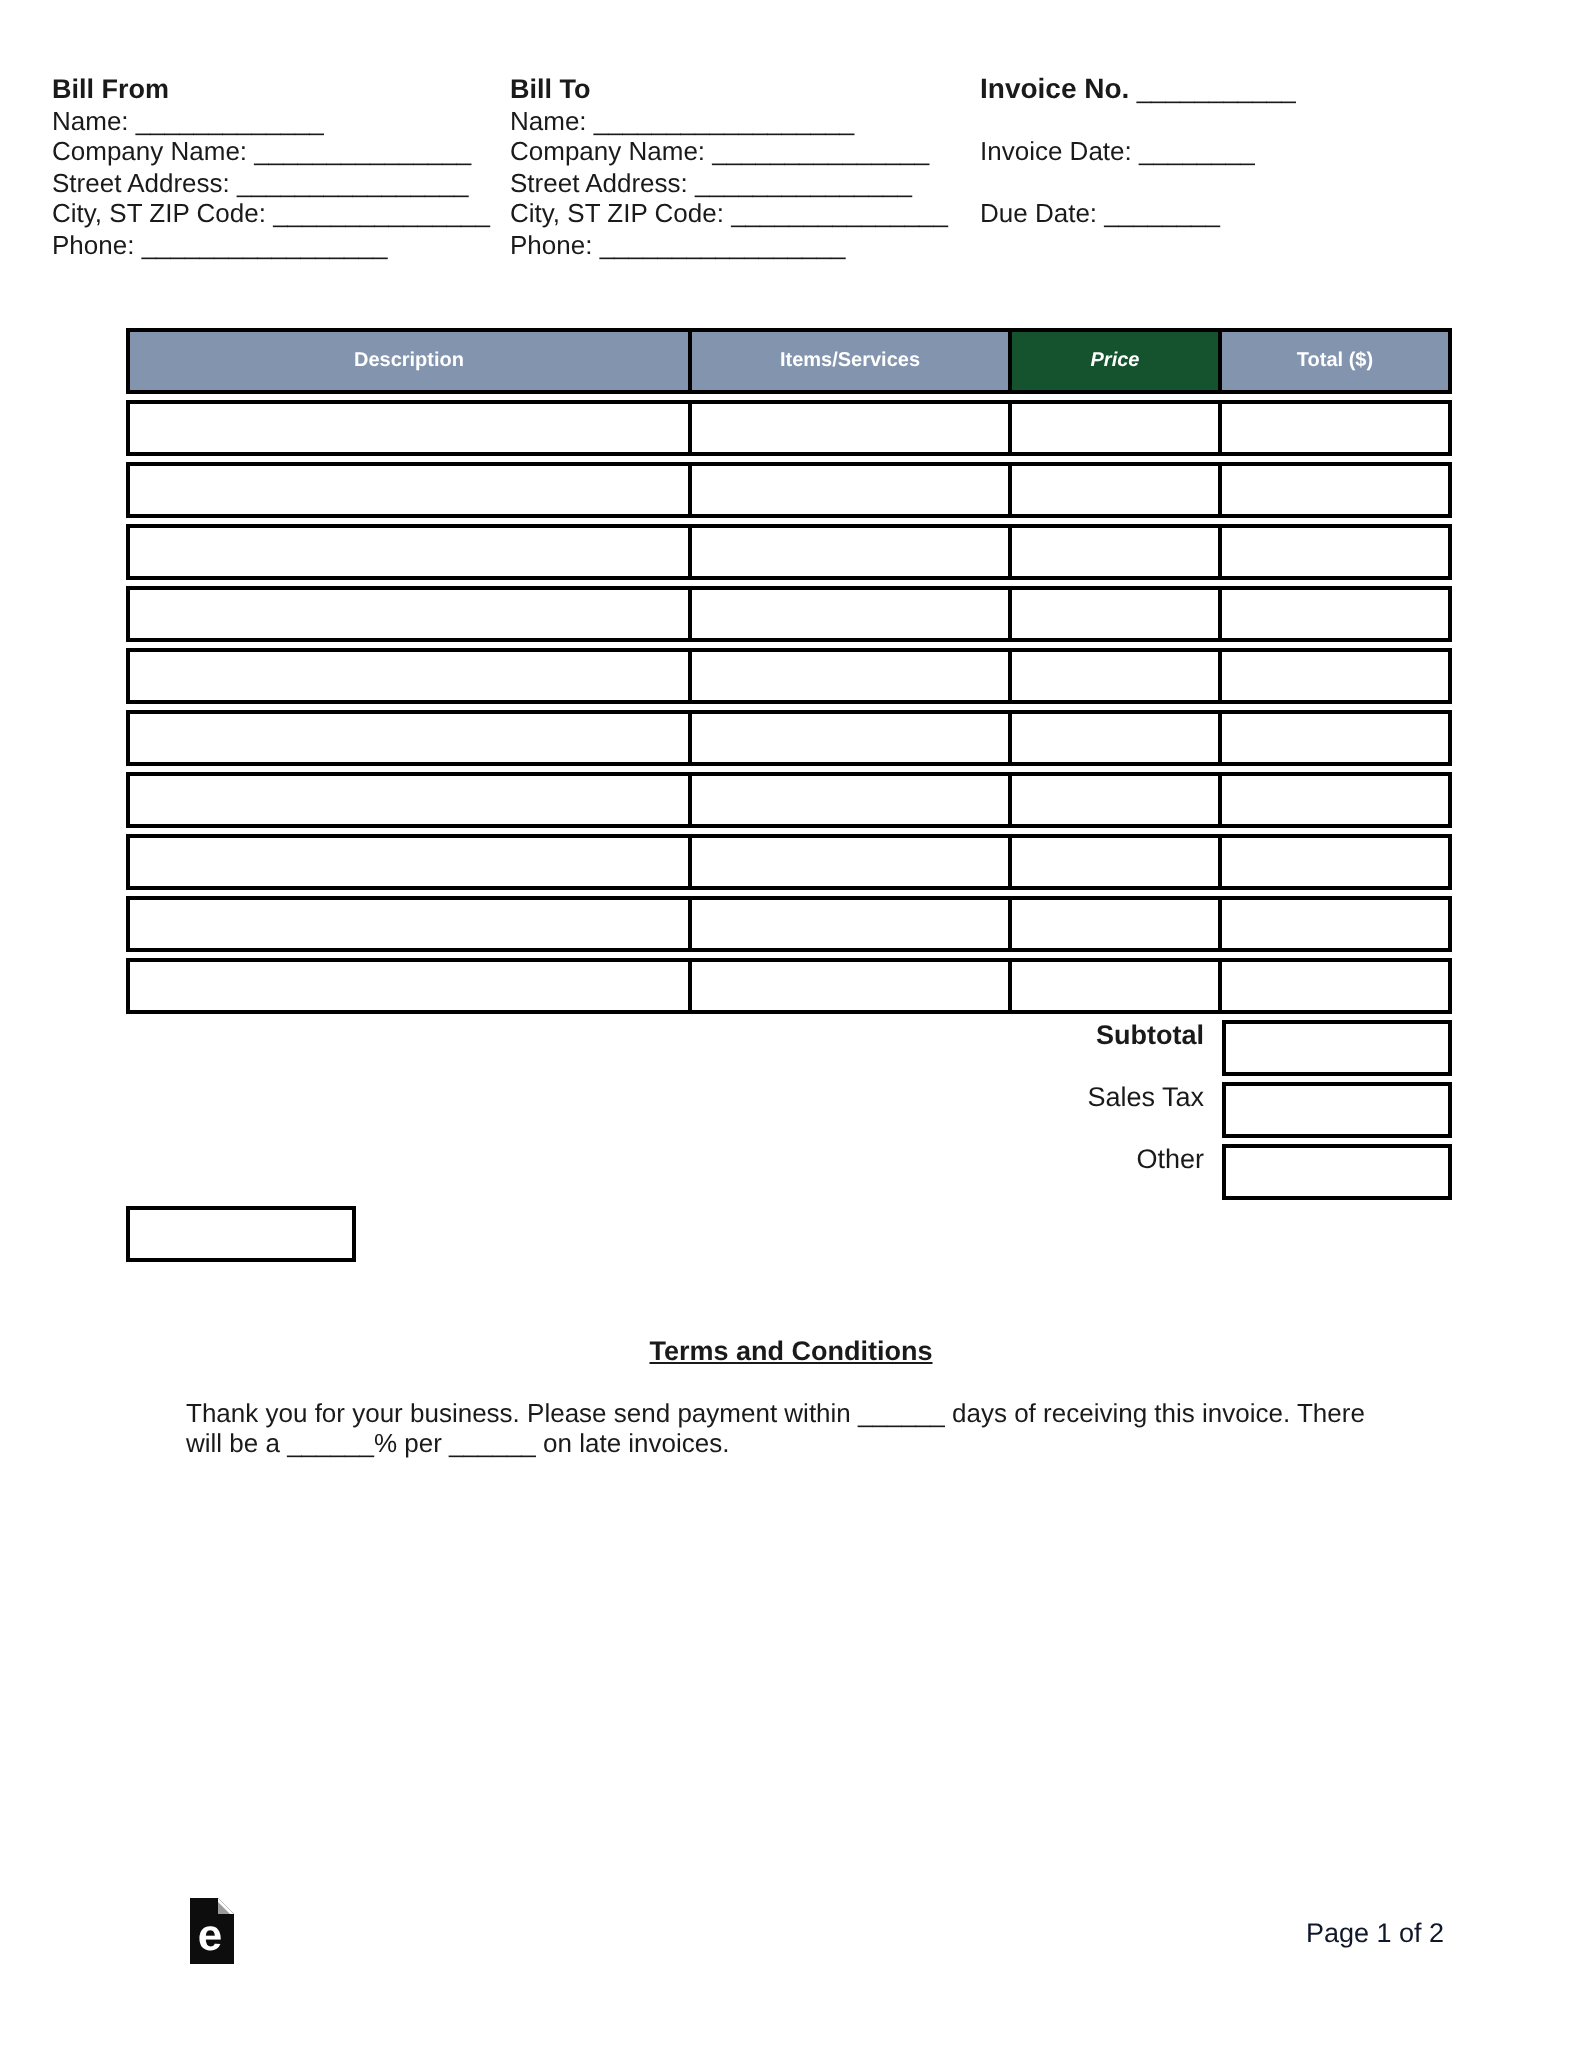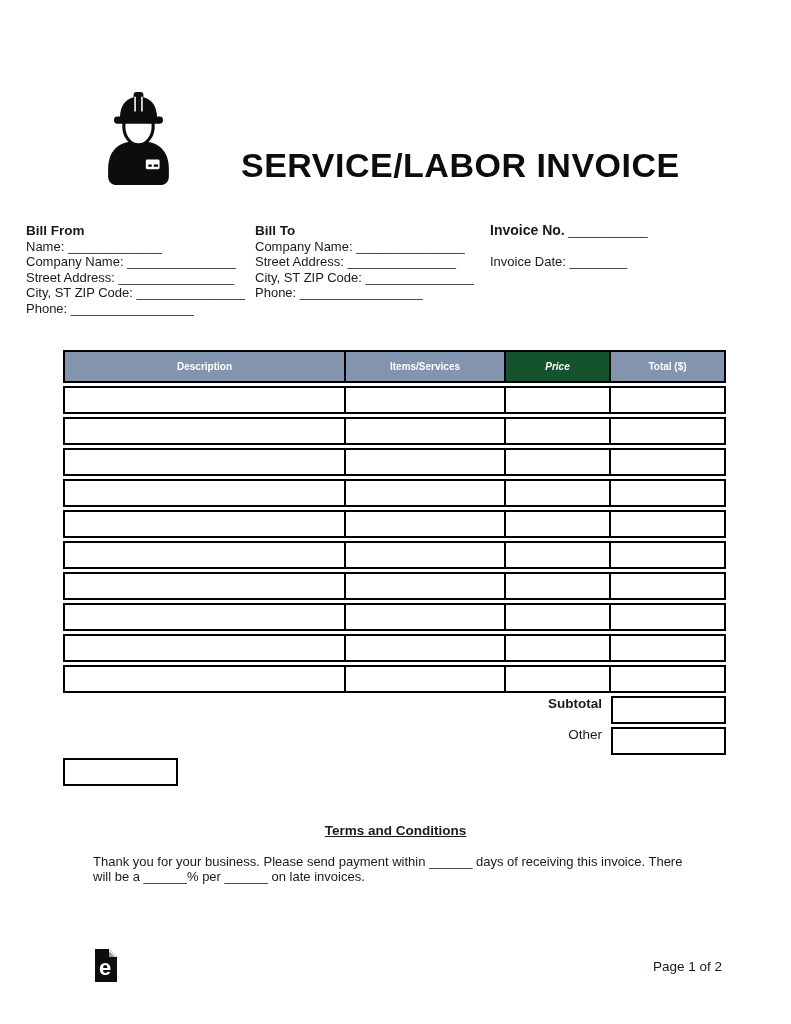--- a/index.html
+++ b/index.html
@@ -134,65 +134,45 @@
     color: #0f172a;
     margin-right: 69px;
     margin-bottom: 9px;
   }
 </style>
 </head>
 <body>
 
 <div class="page">
 
-  <div class="header">
-    <svg class="worker-logo" viewBox="0 0 80 100" xmlns="http://www.w3.org/2000/svg" aria-hidden="true">
-
-      <path d="M 40 54 C 19 54 9 64 9 83 L 9 90 C 9 95.5 12.5 99 18 99 L 62 99 C 67.5 99 71 95.5 71 90 L 71 83 C 71 64 61 54 40 54 Z" fill="#0d0d0d"></path>
-
-      <ellipse cx="40" cy="39" rx="15" ry="19" fill="#ffffff" stroke="#0d0d0d" stroke-width="3.2"></ellipse>
-
-      <path d="M 21 31 C 21 16 29 9 40 9 C 51 9 59 16 59 31 Z" fill="#0d0d0d"></path>
-
-      <rect x="35" y="4" width="10" height="8" rx="3" fill="#0d0d0d"></rect>
-
-      <line x1="36.5" y1="9" x2="36.5" y2="24" stroke="#ffffff" stroke-width="1.6"></line>
-      <line x1="43.5" y1="9" x2="43.5" y2="24" stroke="#ffffff" stroke-width="1.6"></line>
-
-      <rect x="15" y="29" width="50" height="7.5" rx="3.5" fill="#0d0d0d"></rect>
-
-      <rect x="47.5" y="73" width="14" height="10" rx="1.5" fill="#ffffff"></rect>
-      <rect x="50" y="78" width="3.5" height="2.4" fill="#0d0d0d"></rect>
-      <rect x="55.5" y="78" width="4.5" height="2.4" fill="#0d0d0d"></rect>
-    </svg>
-    <h1 class="title">SERVICE/LABOR INVOICE</h1>
-  </div>
 
   <div class="info-row">
 
     <div class="info-col col-bill-from">
       <div class="info-heading">Bill From</div>
       <div class="field-line"><span>Name:</span> <span class="blank">_____________</span></div>
       <div class="field-line"><span>Company Name:</span> <span class="blank">_______________</span></div>
       <div class="field-line"><span>Street Address:</span> <span class="blank">________________</span></div>
       <div class="field-line"><span>City, ST ZIP Code:</span> <span class="blank">_______________</span></div>
       <div class="field-line"><span>Phone:</span> <span class="blank">_________________</span></div>
     </div>
 
     <div class="info-col col-bill-to">
       <div class="info-heading">Bill To</div>
+      <div class="field-line"><span>Name:</span> <span class="blank">__________________</span></div>
       <div class="field-line"><span>Company Name:</span> <span class="blank">_______________</span></div>
       <div class="field-line"><span>Street Address:</span> <span class="blank">_______________</span></div>
       <div class="field-line"><span>City, ST ZIP Code:</span> <span class="blank">_______________</span></div>
       <div class="field-line"><span>Phone:</span> <span class="blank">_________________</span></div>
     </div>
 
     <div class="info-col col-invoice">
       <div class="invoice-line"><span class="bold-label">Invoice No.</span> <span class="blank">___________</span></div>
       <div class="invoice-line"><span>Invoice Date:</span> <span class="blank">________</span></div>
+      <div class="invoice-line"><span>Due Date:</span> <span class="blank">________</span></div>
     </div>
 
   </div>
 
   <table class="items-table">
     <colgroup>
       <col style="width:283px">
         <col style="width:160px">
         <col style="width:105px">
         <col style="width:115px">
@@ -268,20 +248,24 @@
       </tr>
       </tbody>
   </table>
 
   <div class="summary">
     <div class="summary-row">
       <div class="summary-label bold">Subtotal</div>
       <div class="summary-box"></div>
     </div>
     <div class="summary-row">
+      <div class="summary-label">Sales Tax</div>
+      <div class="summary-box"></div>
+    </div>
+    <div class="summary-row">
       <div class="summary-label">Other</div>
       <div class="summary-box"></div>
     </div>
     <div class="summary-row">
       <div class="summary-box"></div>
     </div>
   </div>
 
   <div class="terms">
     <div class="terms-heading">Terms and Conditions</div>

